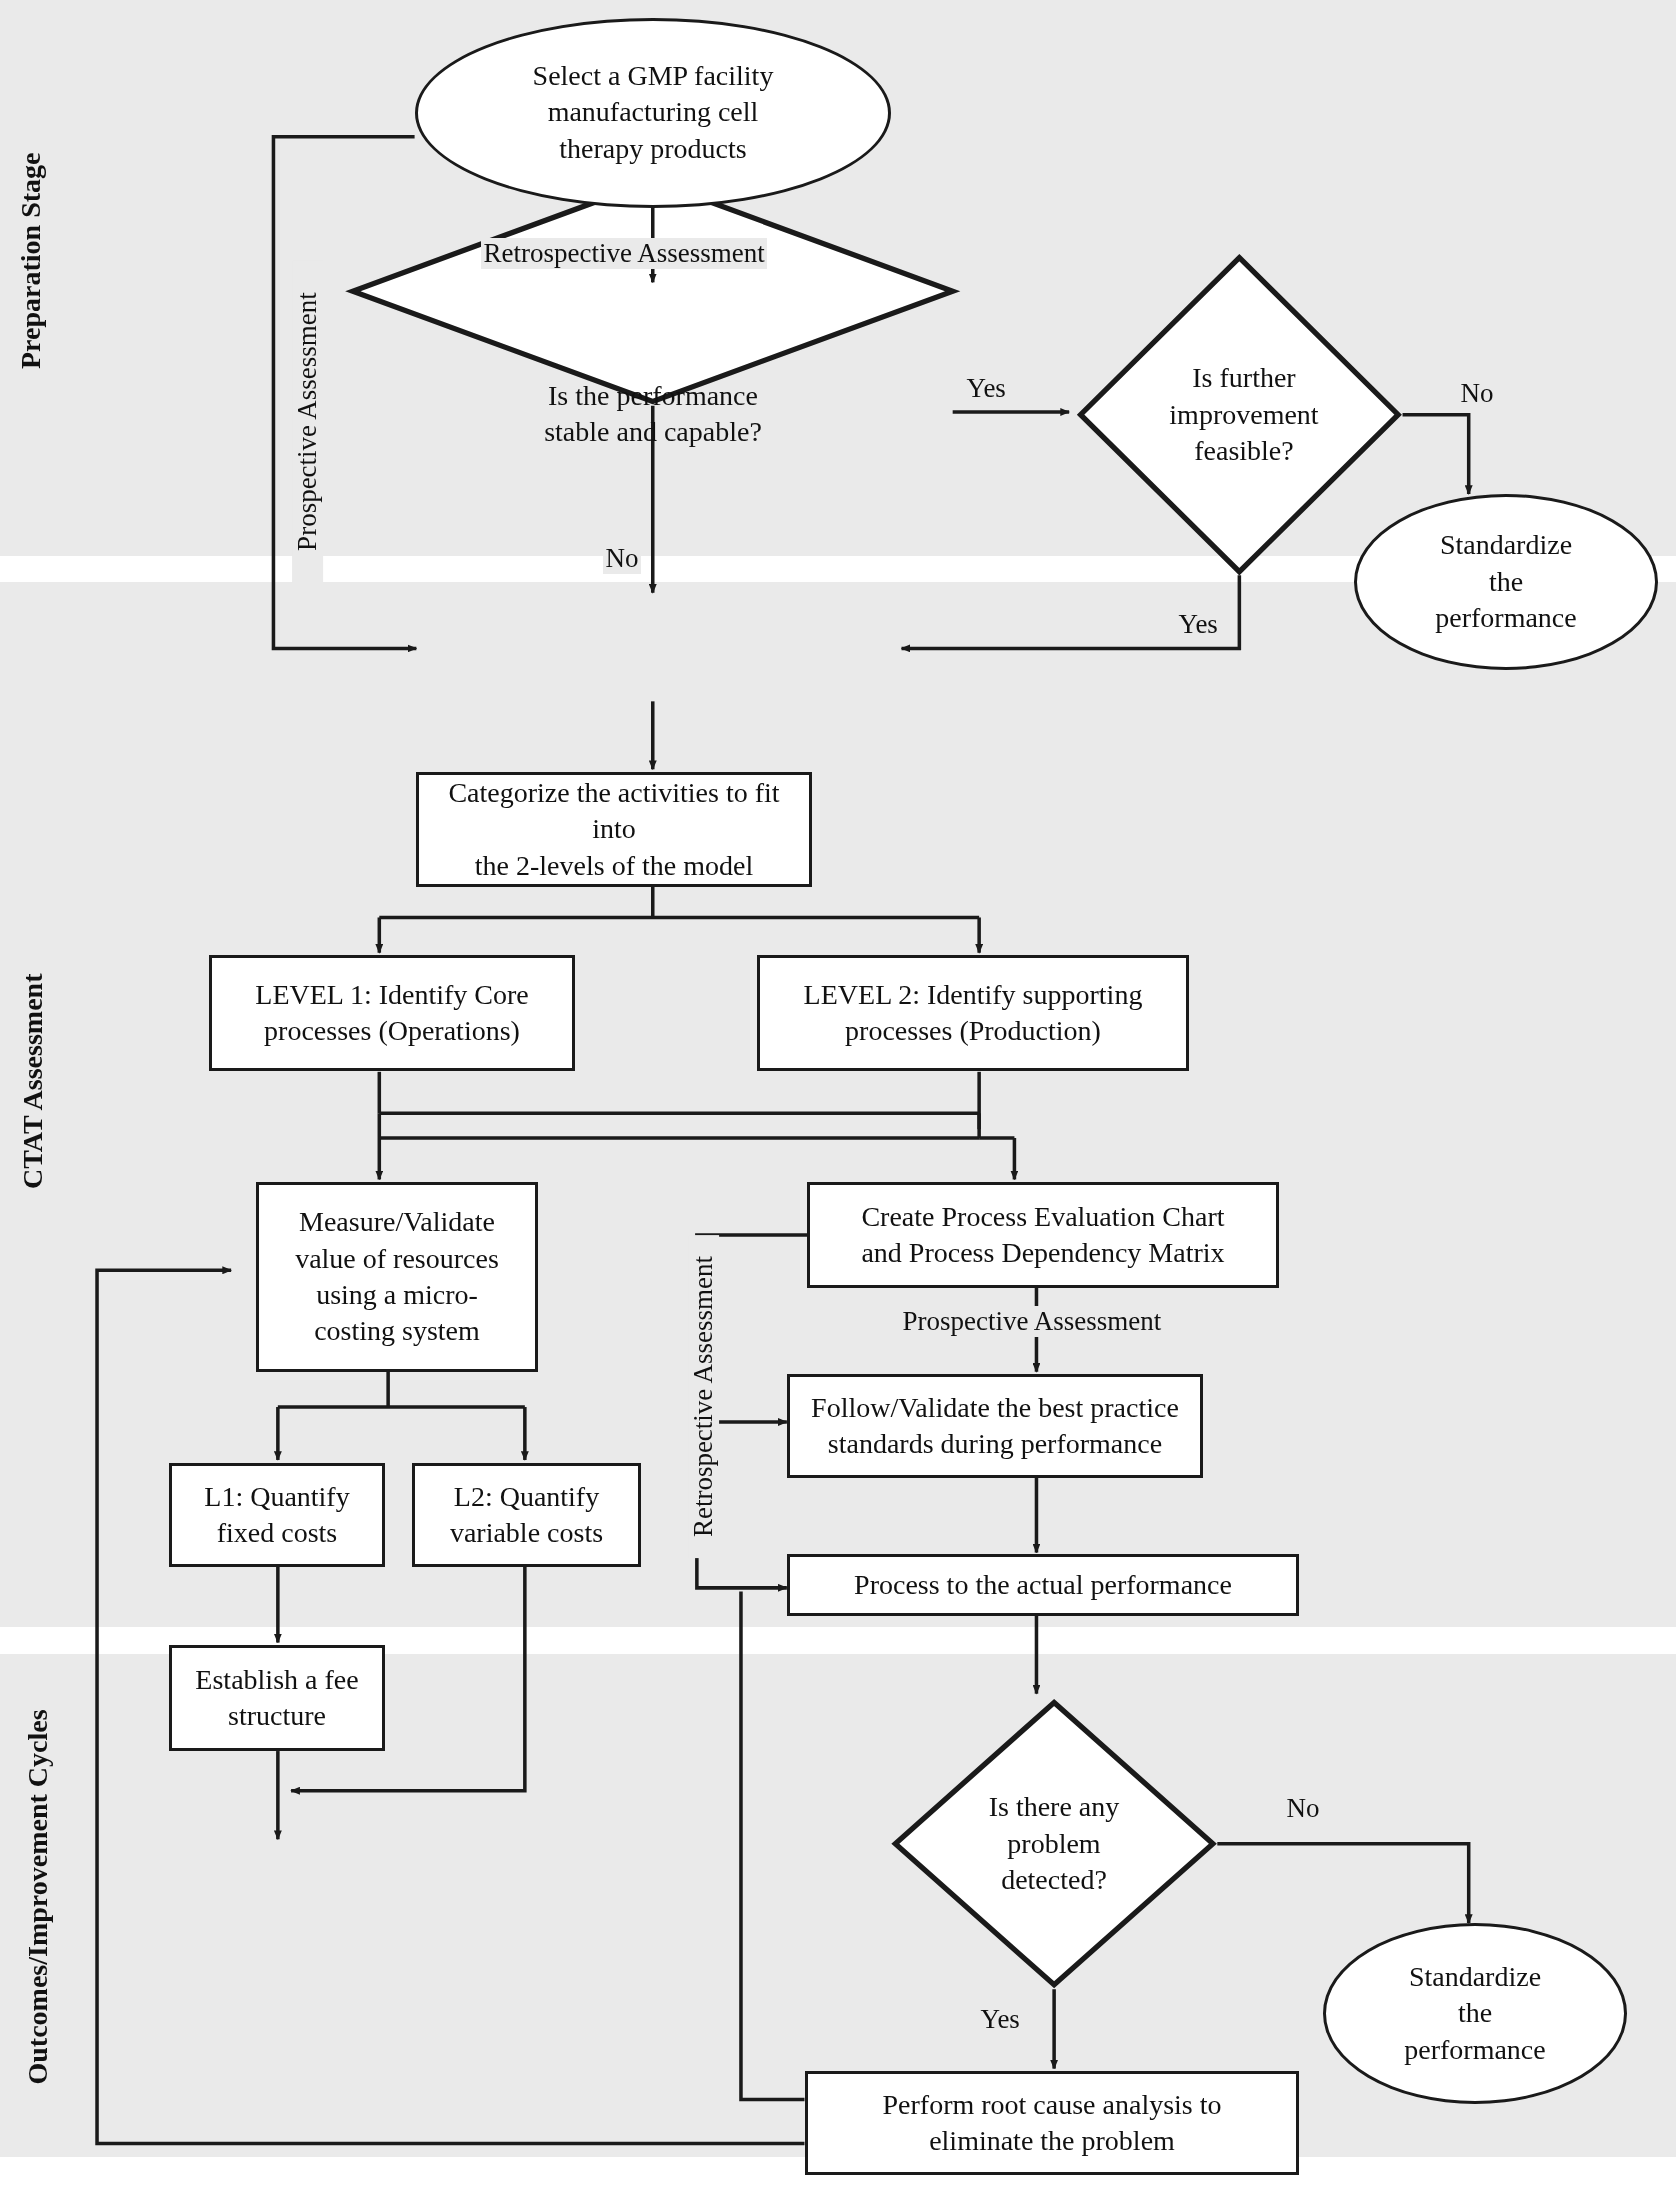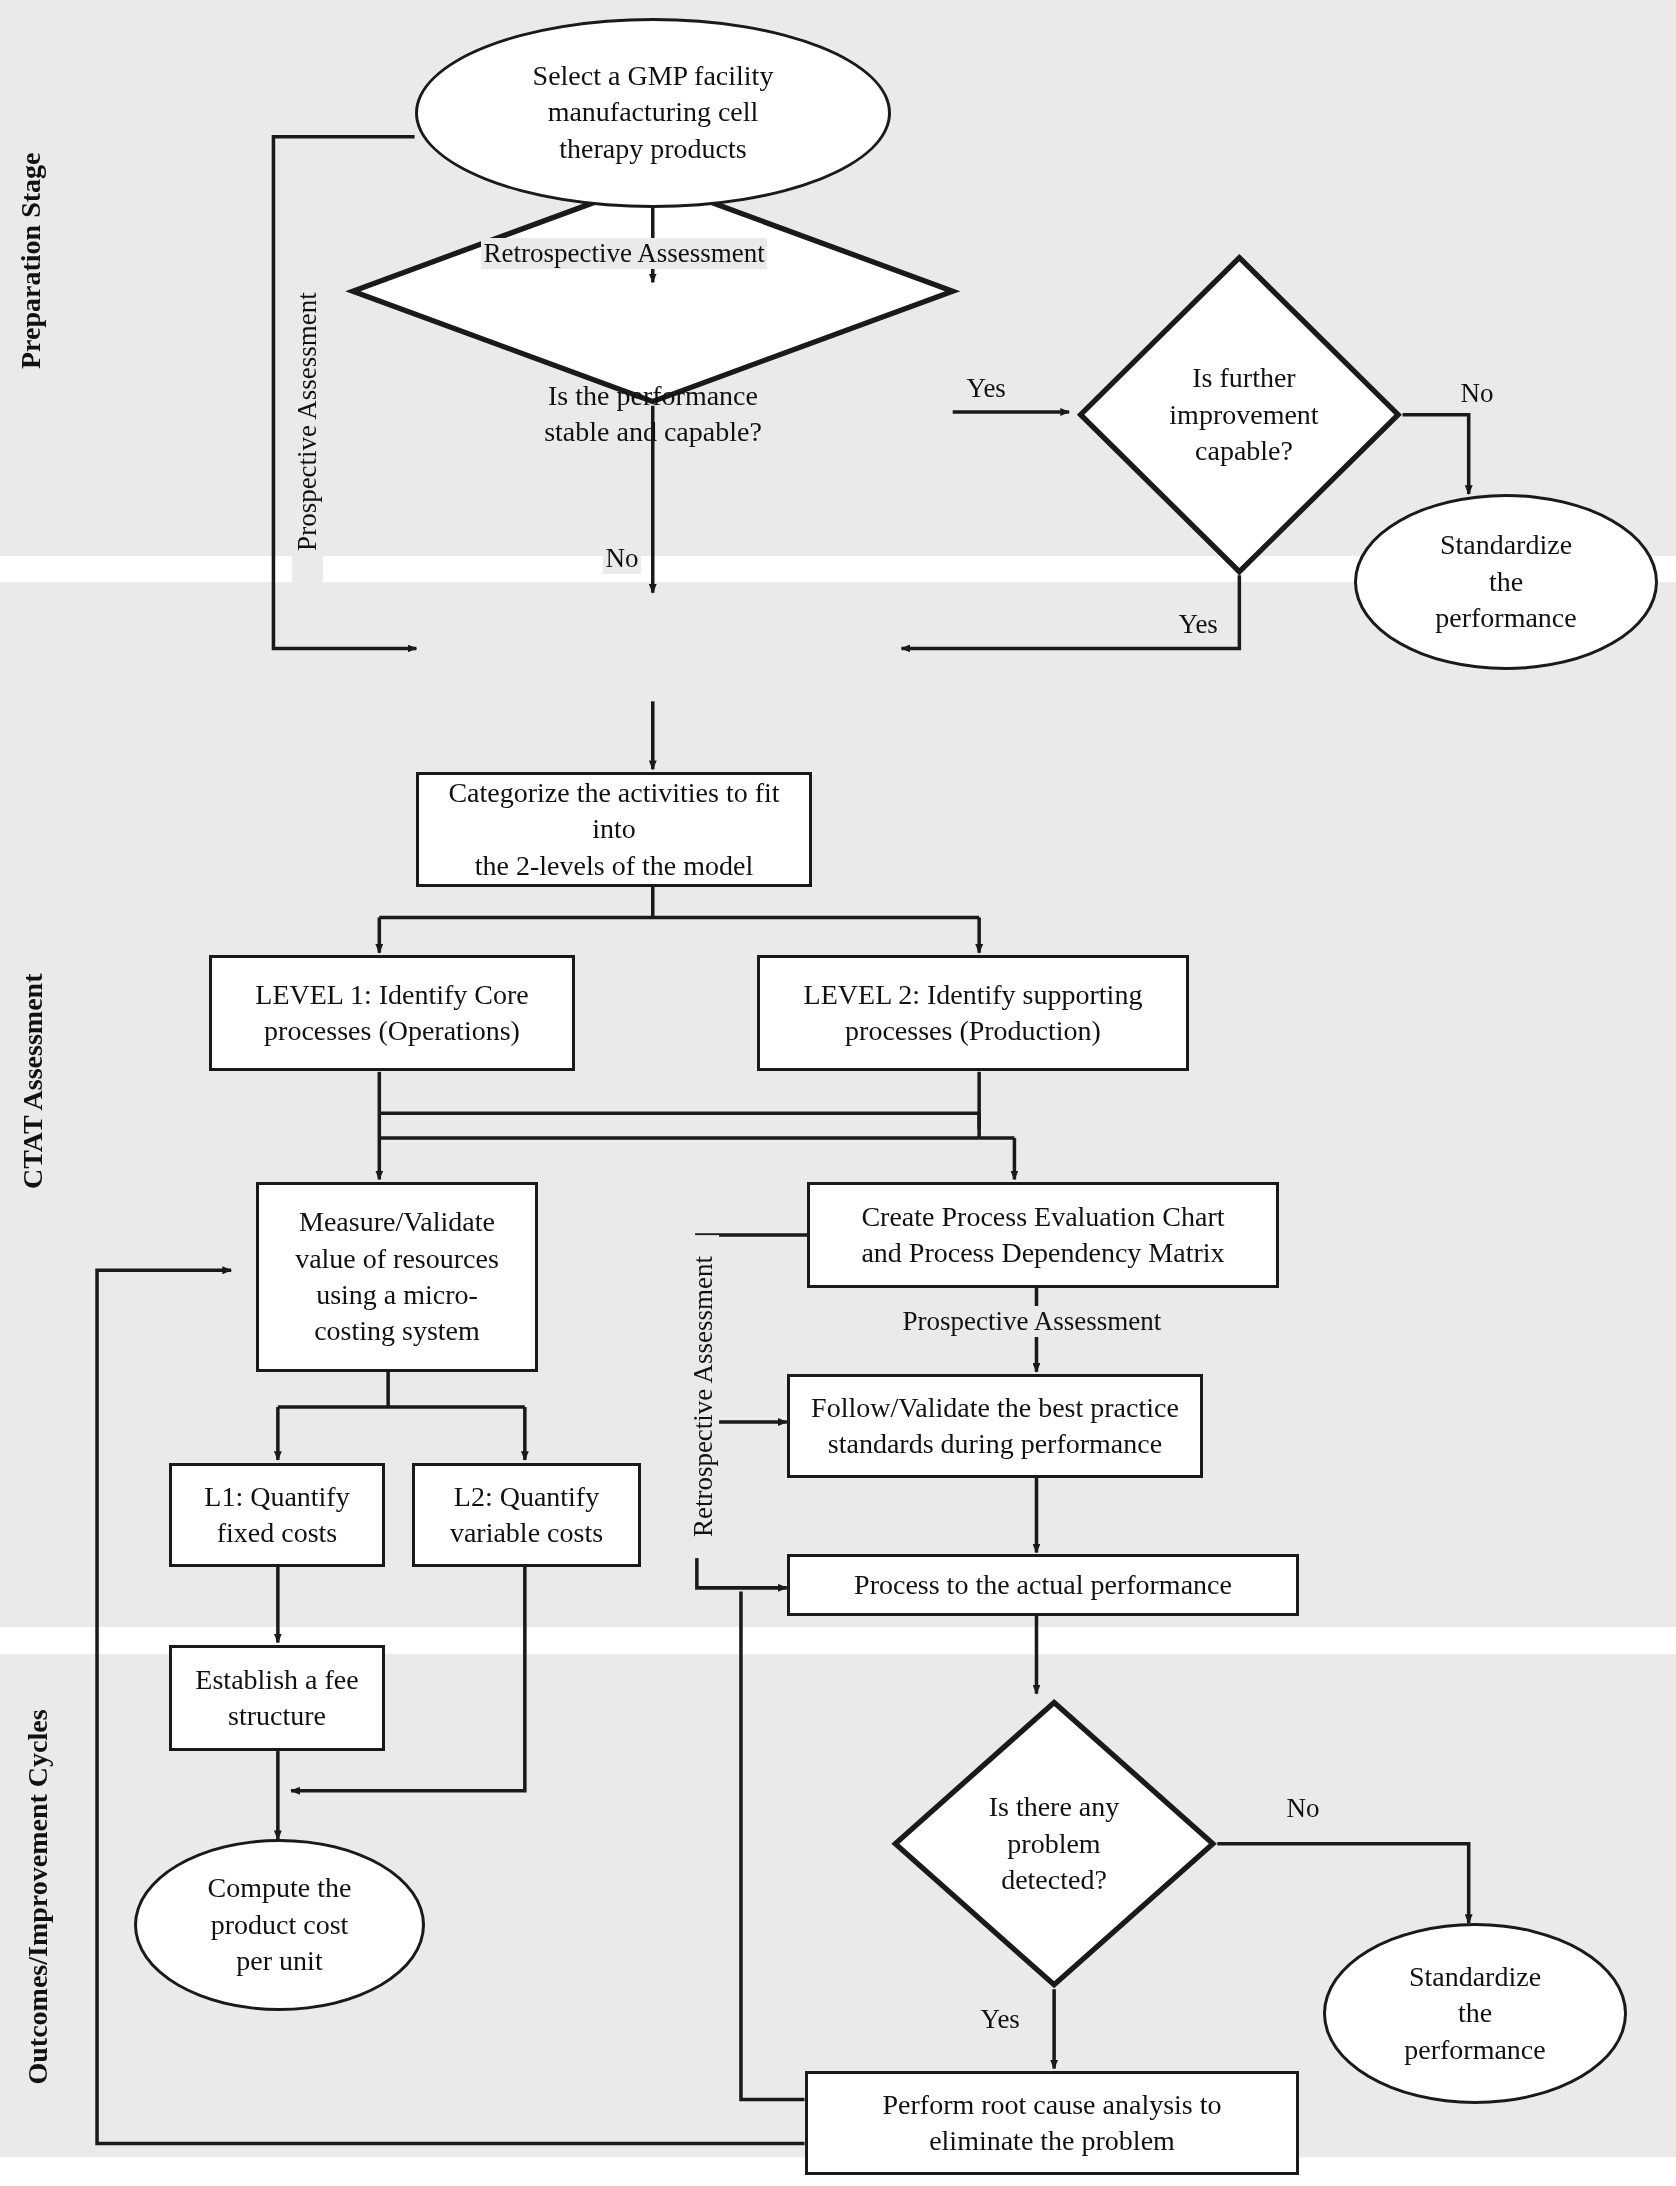--- a/index.html
+++ b/index.html
@@ -173,21 +173,21 @@
     <span class="txt dtext">
       <span>Is the performance</span><br>
       <span>stable and capable?</span>
     </span>
   </div>
 
   <div class="node diamond f32" style="left:1116px;top:340px;width:256px;height:150px;">
     <span class="txt dtext">
       <span>Is further</span><br>
       <span>improvement</span><br>
-      <span>capable?</span>
+      <span>feasible?</span>
     </span>
   </div>
 
   <div class="node ellipse f32" style="left:1354px;top:494px;width:304px;height:176px;">
     <span class="txt">
       <span>Standardize</span><br>
       <span>the</span><br>
       <span>performance</span>
     </span>
   </div>
@@ -263,27 +263,20 @@
   </div>
 
   <div class="node diamond f32" style="left:926px;top:1769px;width:256px;height:150px;">
     <span class="txt dtext">
       <span>Is there any</span><br>
       <span>problem</span><br>
       <span>detected?</span>
     </span>
   </div>
 
-  <div class="node ellipse f32" style="left:134px;top:1839px;width:291px;height:172px;">
-    <span class="txt">
-      <span>Compute the</span><br>
-      <span>product cost</span><br>
-      <span>per unit</span>
-    </span>
-  </div>
 
   <div class="node ellipse f32" style="left:1323px;top:1923px;width:304px;height:181px;">
     <span class="txt">
       <span>Standardize</span><br>
       <span>the</span><br>
       <span>performance</span>
     </span>
   </div>
 
   <div class="node rect f32" style="left:805px;top:2071px;width:494px;height:104px;">

